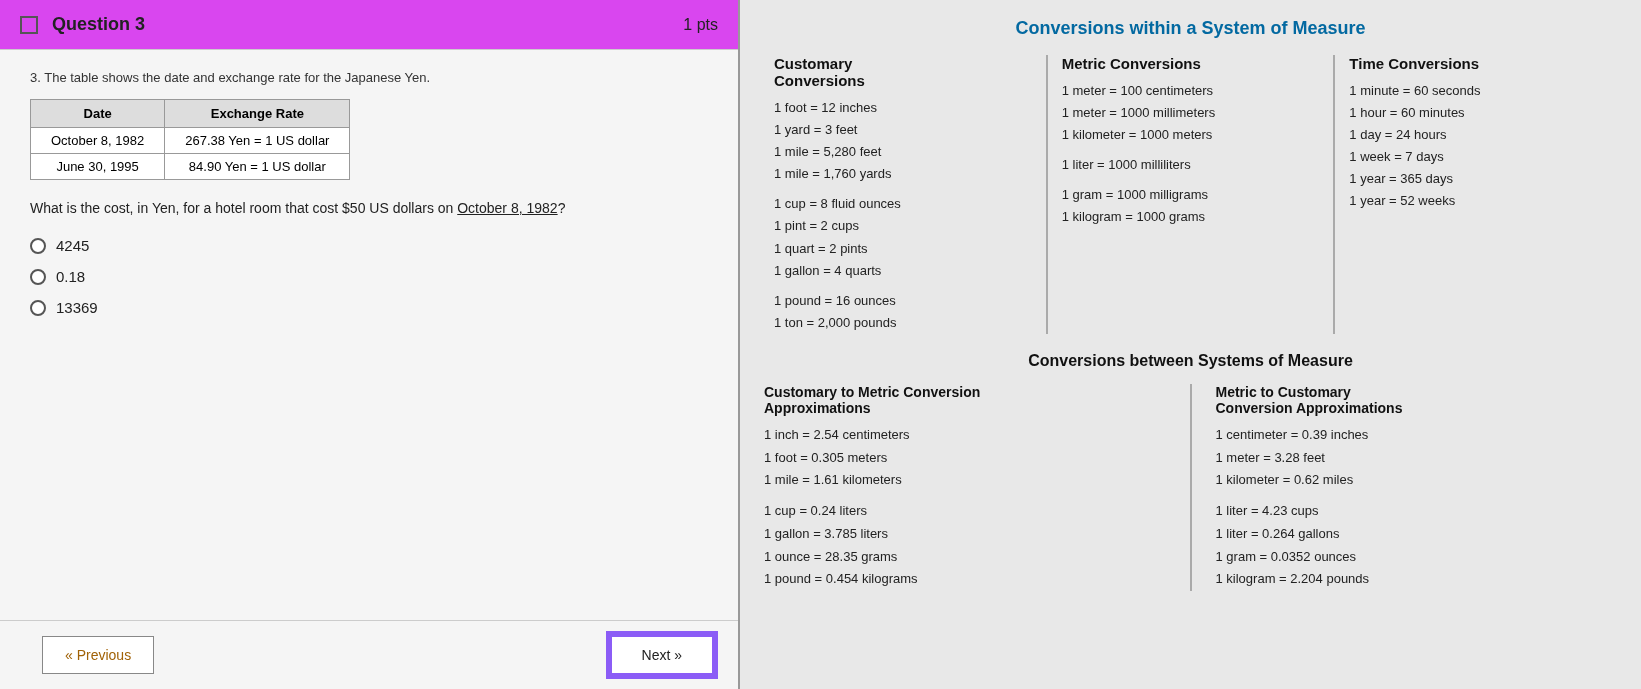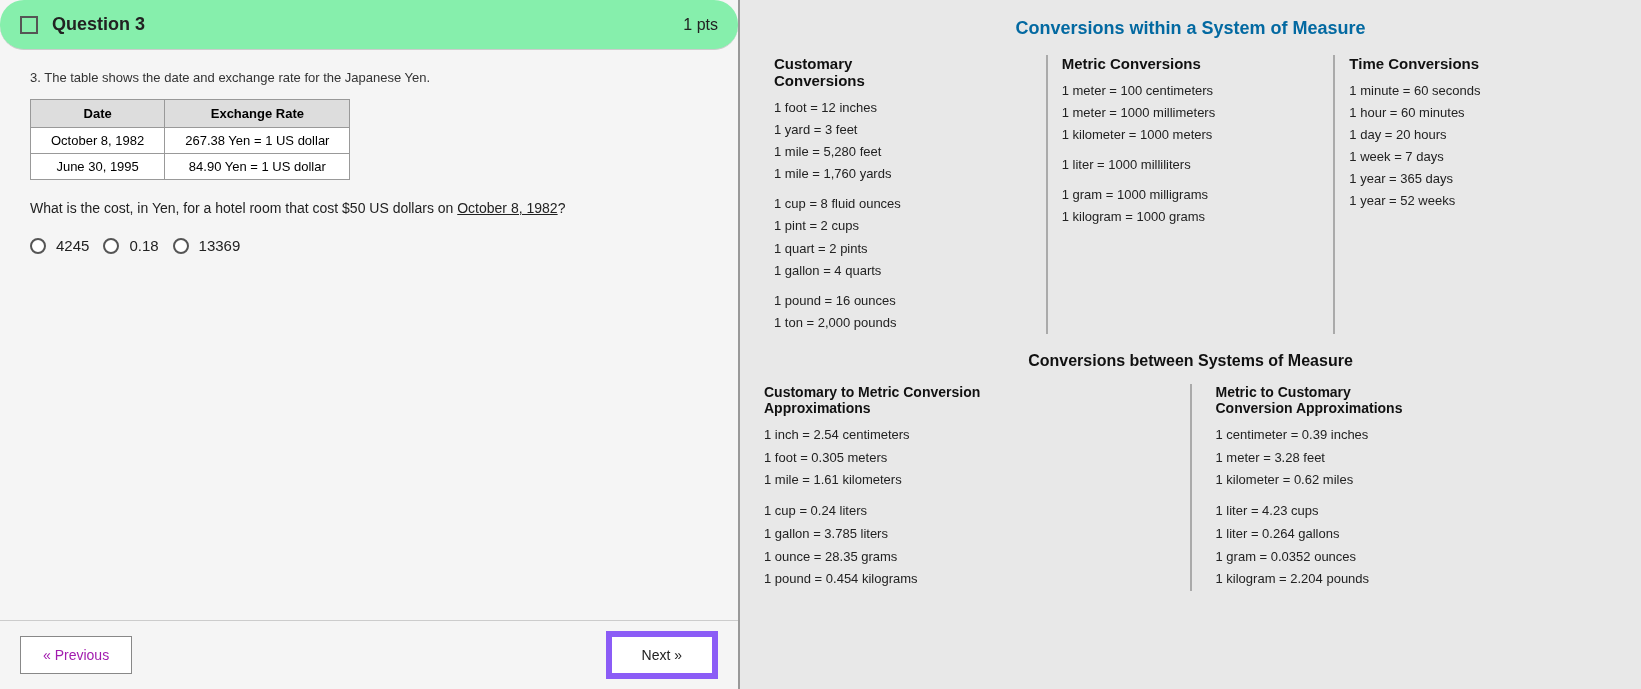--- a/index.html
+++ b/index.html
@@ -21,22 +21,21 @@
       flex-direction: column;
       padding: 0;
       position: relative;
     }
 
     .question-header {
       display: flex;
       align-items: center;
       padding: 14px 20px;
       border-bottom: 1px solid #ccc;
-      background: #86efac;
-      border-radius: 24px;
+      background: #d946ef;
     }
 
     .checkbox-icon {
       width: 18px;
       height: 18px;
       border: 2px solid #555;
       margin-right: 14px;
       flex-shrink: 0;
     }
 
@@ -94,22 +93,23 @@
       line-height: 1.5;
     }
 
     .question-main-text u {
       text-decoration: underline;
     }
 
     .options-list {
       list-style: none;
       display: flex;
-      flex-direction: row;
+      flex-direction: column;
       gap: 14px;
+      justify-content: flex-end;
     }
 
     .option-item {
       display: flex;
       align-items: center;
       gap: 10px;
       font-size: 15px;
       color: #222;
     }
 
@@ -130,24 +130,25 @@
       border-top: 1px solid #ccc;
       background: #f5f5f5;
     }
 
     .btn-prev {
       background: #fff;
       border: 1px solid #888;
       padding: 10px 22px;
       font-size: 14px;
       cursor: pointer;
-      color: #a21caf;
+      color: #a16207;
       display: flex;
       align-items: center;
       gap: 6px;
+      margin-left: 22px;
     }
 
     .btn-next {
       background: #fff;
       border: 6px solid #8b5cf6;
       padding: 10px 30px;
       font-size: 14px;
       cursor: pointer;
       color: #222;
       display: flex;
@@ -321,21 +322,21 @@
         <div class="ref-item">1 liter = 1000 milliliters</div>
         <div style="height: 8px;"></div>
         <div class="ref-item">1 gram = 1000 milligrams</div>
         <div class="ref-item">1 kilogram = 1000 grams</div>
       </div>
       <div class="divider-vertical"></div>
       <div class="ref-col">
         <div class="ref-col-title">Time Conversions</div>
         <div class="ref-item">1 minute = 60 seconds</div>
         <div class="ref-item">1 hour = 60 minutes</div>
-        <div class="ref-item">1 day = 20 hours</div>
+        <div class="ref-item">1 day = 24 hours</div>
         <div class="ref-item">1 week = 7 days</div>
         <div class="ref-item">1 year = 365 days</div>
         <div class="ref-item">1 year = 52 weeks</div>
       </div>
     </div>
 
   <div class="ref-bottom">
     <div class="ref-bottom-title">Conversions between Systems of Measure</div>
     <div class="ref-bottom-columns" id="ref-bottom-columns">
     <div class="ref-bottom-col">

